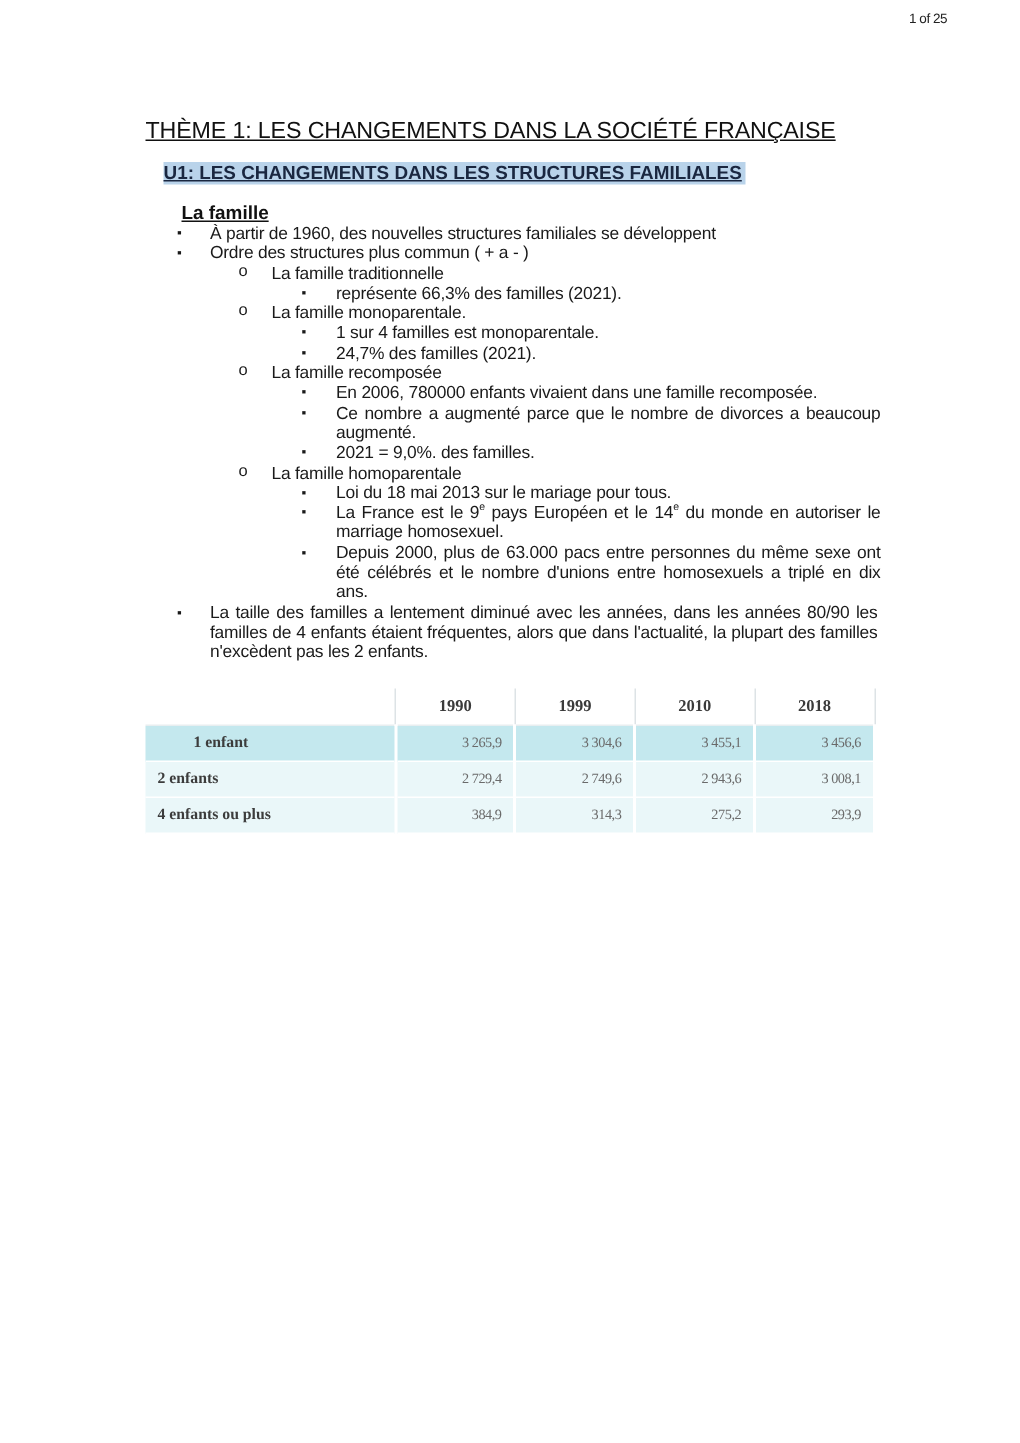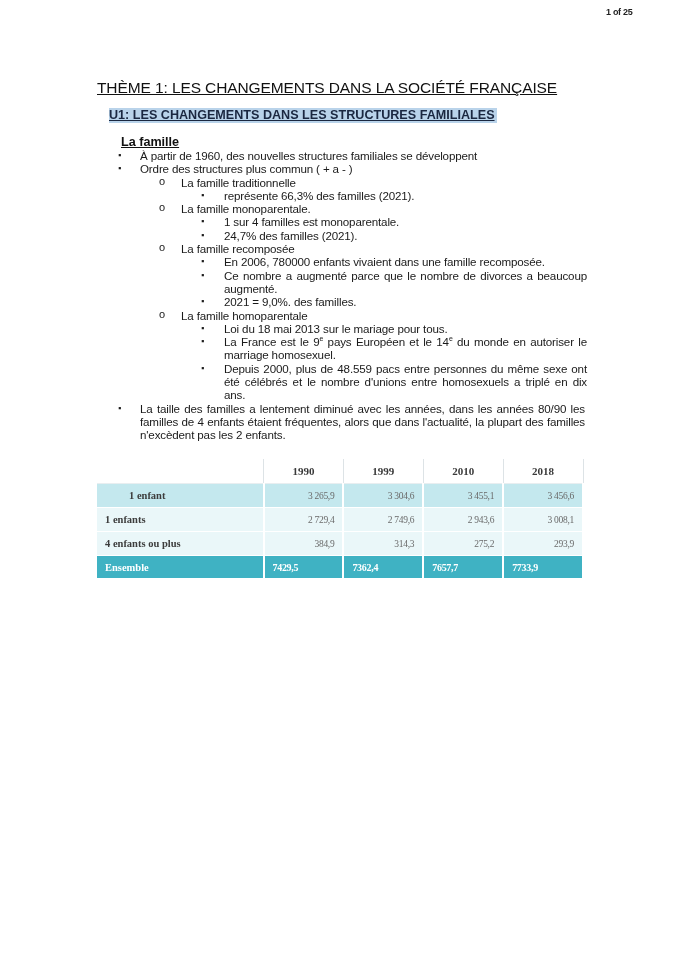--- a/index.html
+++ b/index.html
@@ -1,21 +1,21 @@
 <!DOCTYPE html>
 <html><head>
   <meta charset="utf-8">
   <style>
     html, body { margin: 0; padding: 0; }
     body {
       width: 680px; height: 962px; background: #ffffff; position: relative;
       font-family: "Liberation Sans", sans-serif; color: #1a1a1a; overflow: hidden;
     }
     .page-num {
-      position: absolute; top: 7px; left: 606px; font-size: 9px; font-weight: bold;
+      position: absolute; top: 7px; left: 606px; font-size: 9px; font-weight: normal;
       letter-spacing: -0.3px; color: #222;
     }
     .doc { position: absolute; left: 97px; top: 79px; width: 490px; }
     .title {
       font-size: 15.5px; font-weight: normal; text-decoration: underline; margin: 0;
       line-height: 17px; letter-spacing: -0.1px; color: #111;
     }
     .subtitle {
       font-size: 12.6px; margin: 12px; line-height: 15px; color: #1a2740;
       text-decoration: underline; display: inline-block;
@@ -126,21 +126,21 @@
             <li>
               <span class="mk">▪</span>
               <span>Loi du 18 mai 2013 sur le mariage pour tous.</span>
             </li>
             <li>
               <span class="mk">▪</span>
               <span>La France est le 9</span><sup>e</sup><span> pays Européen et le 14</span><sup>e</sup><span> du monde en autoriser le marriage homosexuel.</span>
             </li>
             <li>
               <span class="mk">▪</span>
-              <span>Depuis 2000, plus de 48.559 pacs entre personnes du même sexe ont été célébrés et le nombre d'unions entre homosexuels a triplé en dix ans.</span>
+              <span>Depuis 2000, plus de 63.000 pacs entre personnes du même sexe ont été célébrés et le nombre d'unions entre homosexuels a triplé en dix ans.</span>
             </li>
           </ul>
         </li>
       </ul>
     </li>
     <li class="last">
       <span class="mk">▪</span>
       <span>La taille des familles a lentement diminué avec les années, dans les années 80/90 les familles de 4 enfants étaient fréquentes, alors que dans l'actualité, la plupart des familles n'excèdent pas les 2 enfants.</span>
     </li>
   </ul>
@@ -158,34 +158,27 @@
   </thead>
   <tbody>
     <tr class="odd">
       <td class="lbl">1 enfant</td>
       <td class="num">3 265,9</td>
       <td class="num">3 304,6</td>
       <td class="num">3 455,1</td>
       <td class="num">3 456,6</td>
     </tr>
     <tr class="even">
-      <td class="lbl">1 enfants</td>
+      <td class="lbl">2 enfants</td>
       <td class="num">2 729,4</td>
       <td class="num">2 749,6</td>
       <td class="num">2 943,6</td>
       <td class="num">3 008,1</td>
     </tr>
     <tr class="even">
       <td class="lbl">4 enfants ou plus</td>
       <td class="num">384,9</td>
       <td class="num">314,3</td>
       <td class="num">275,2</td>
       <td class="num">293,9</td>
     </tr>
-    <tr class="total">
-      <td class="lbl">Ensemble</td>
-      <td class="num">7429,5</td>
-      <td class="num">7362,4</td>
-      <td class="num">7657,7</td>
-      <td class="num">7733,9</td>
-    </tr>
   </tbody>
 </table>
 
 </body></html>

